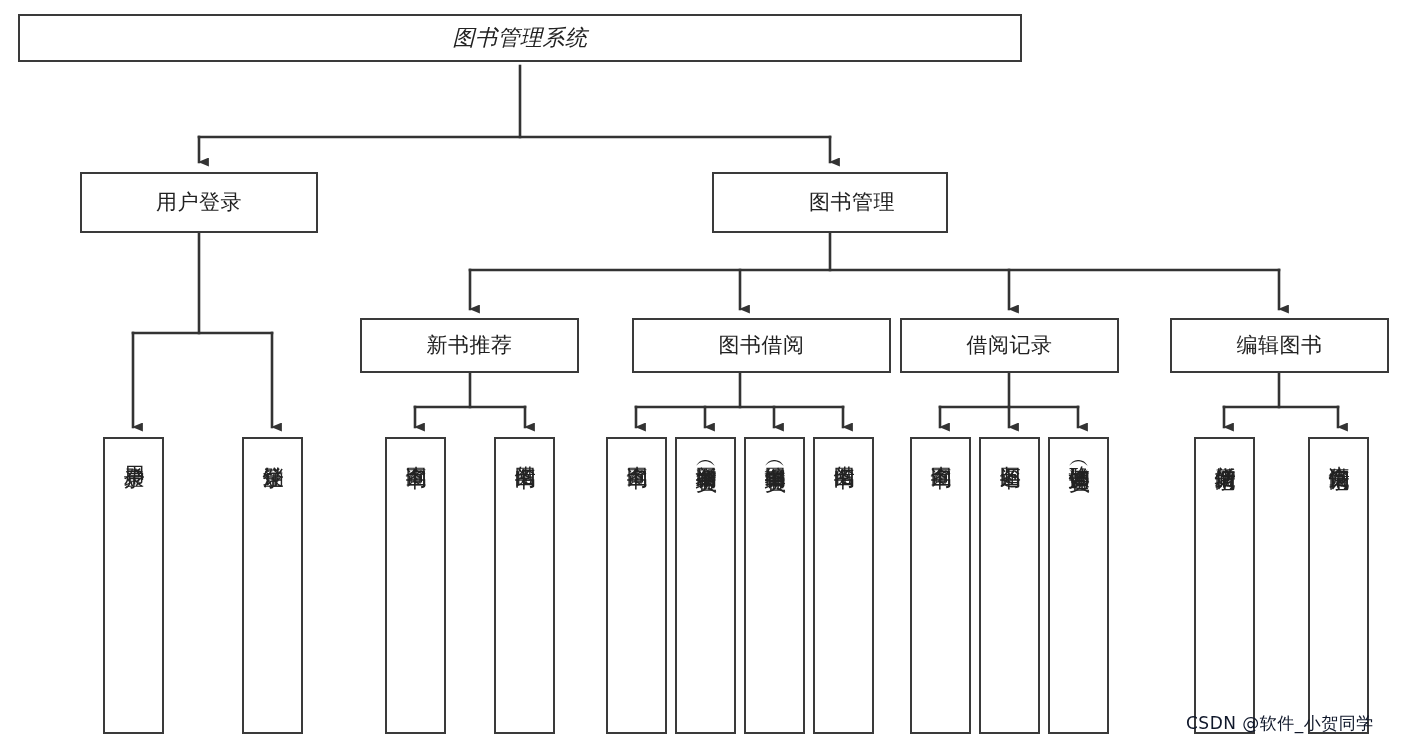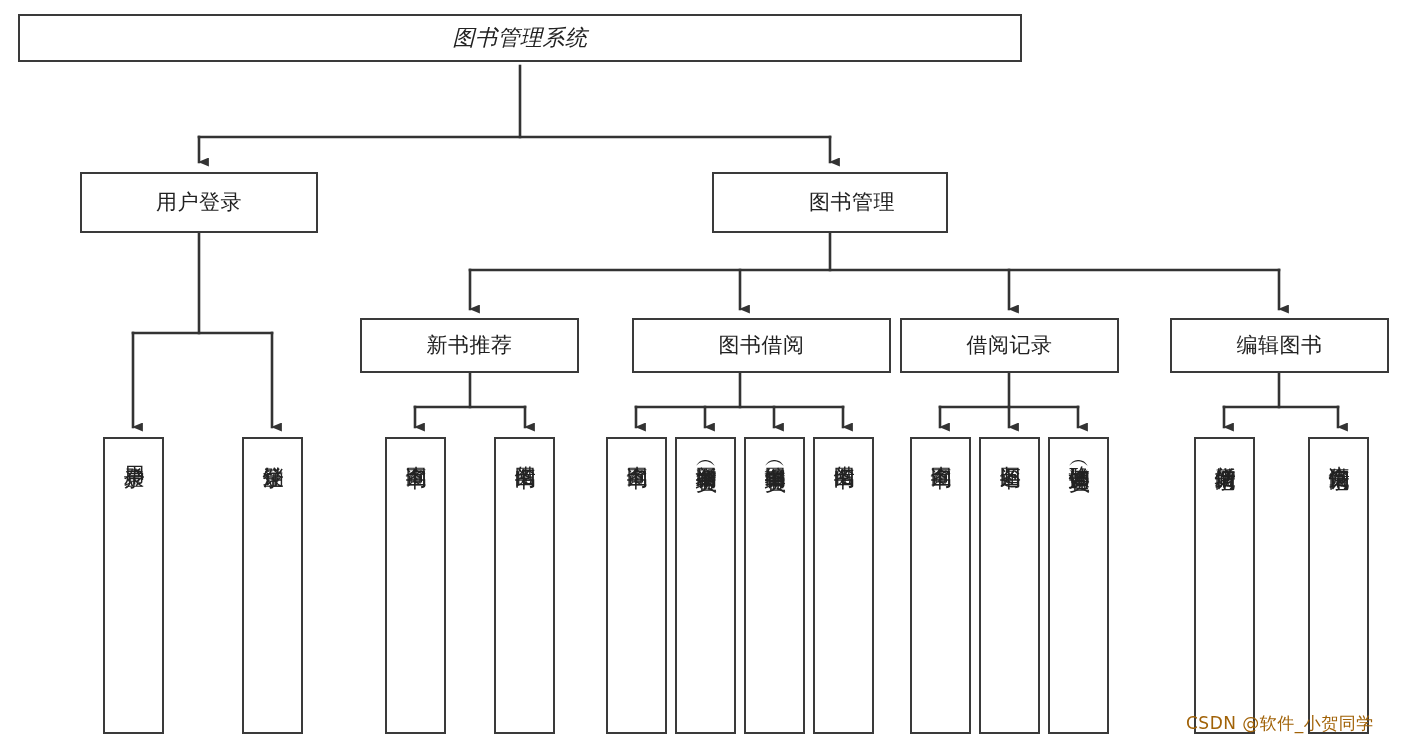--- a/index.html
+++ b/index.html
@@ -35,21 +35,21 @@
     text-orientation:upright;
     font-size:21px;
     line-height:1.12;
     letter-spacing:1px;
     white-space:normal;
   }
   .watermark{
     position:absolute;
     left:1186px;top:712px;
     font-size:17px;
-    color:#a16207;
+    color:#0f172a;
     letter-spacing:0.5px;
     white-space:nowrap;
     user-select:none;
   }
 </style>
 </head>
 <body>
 
 <div id="stage">
 

